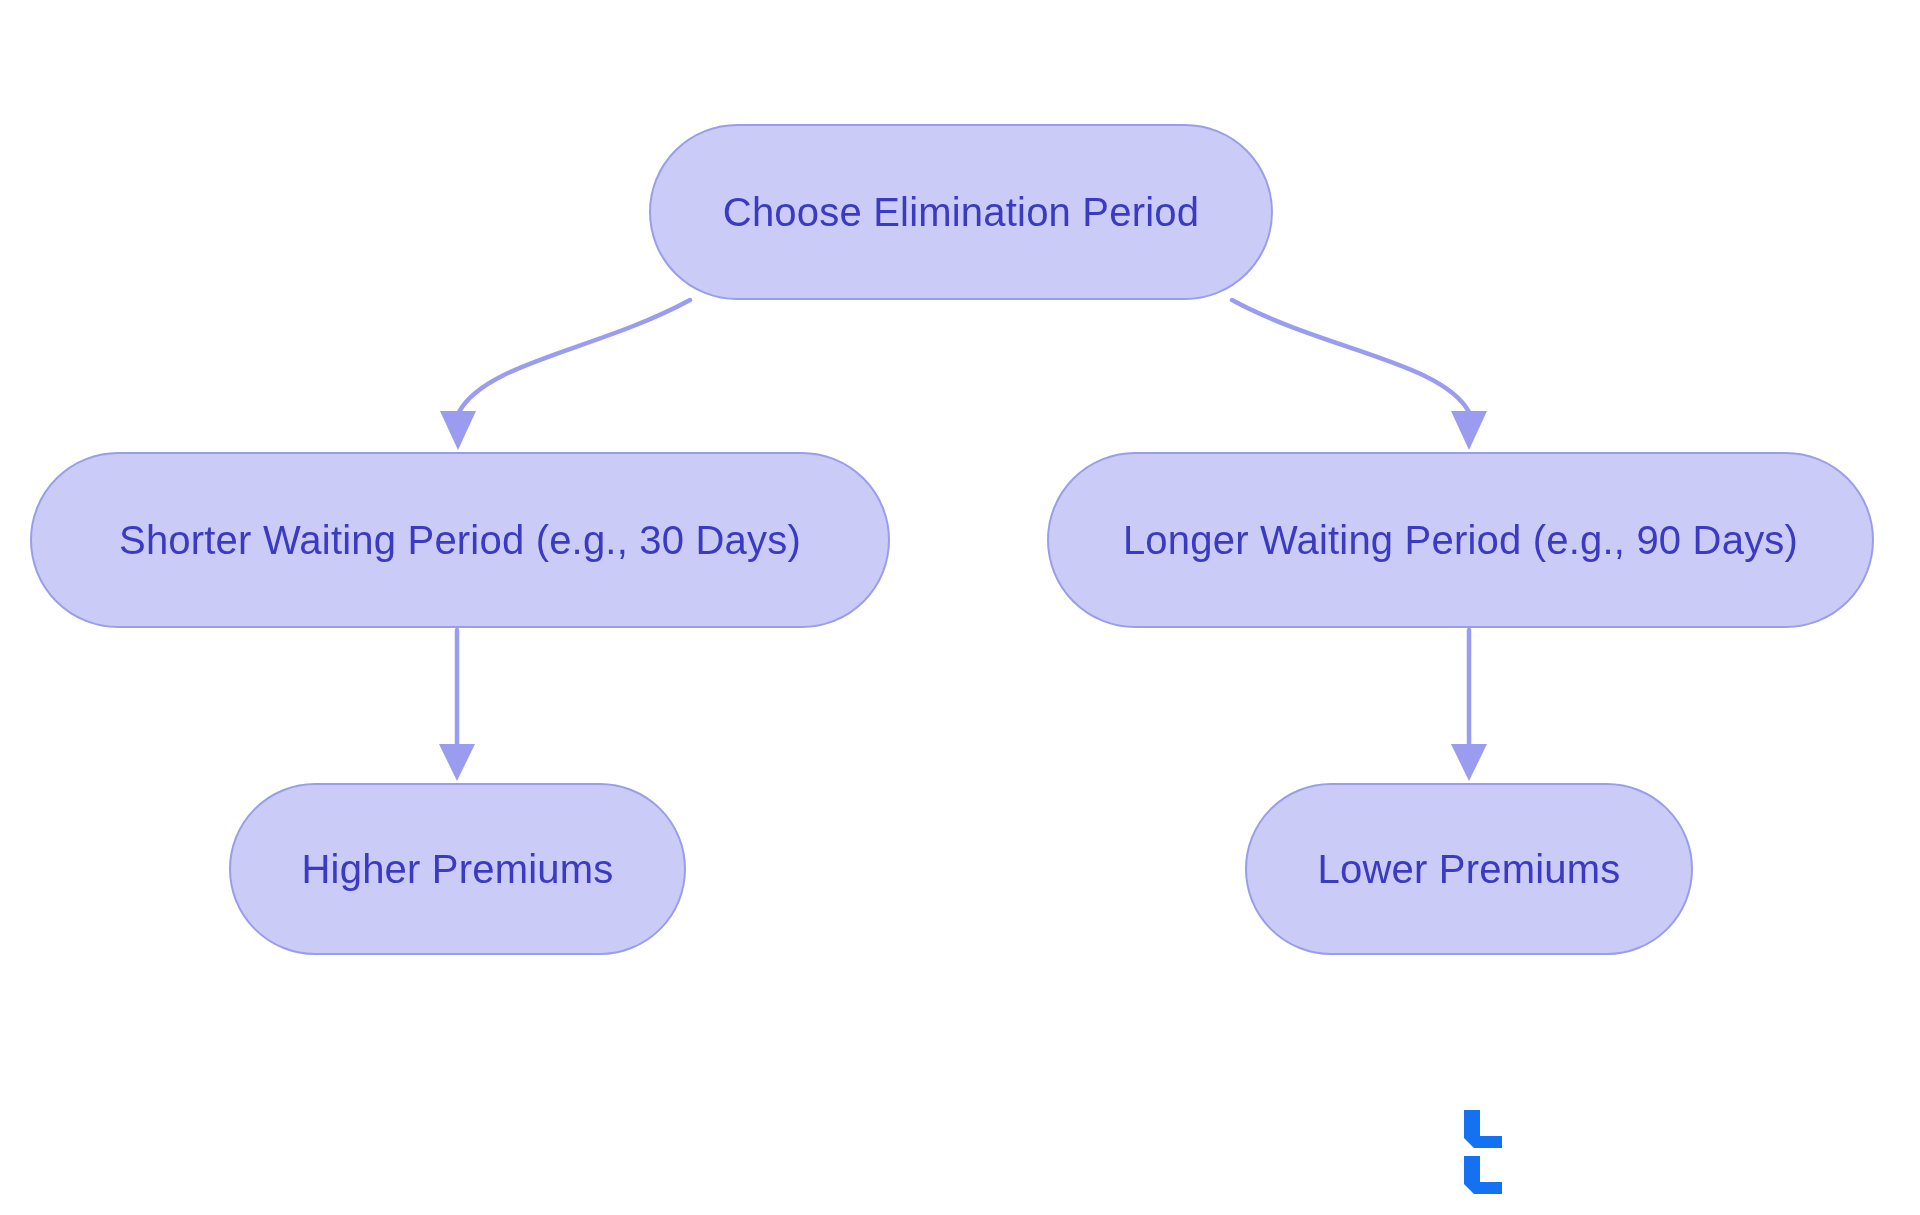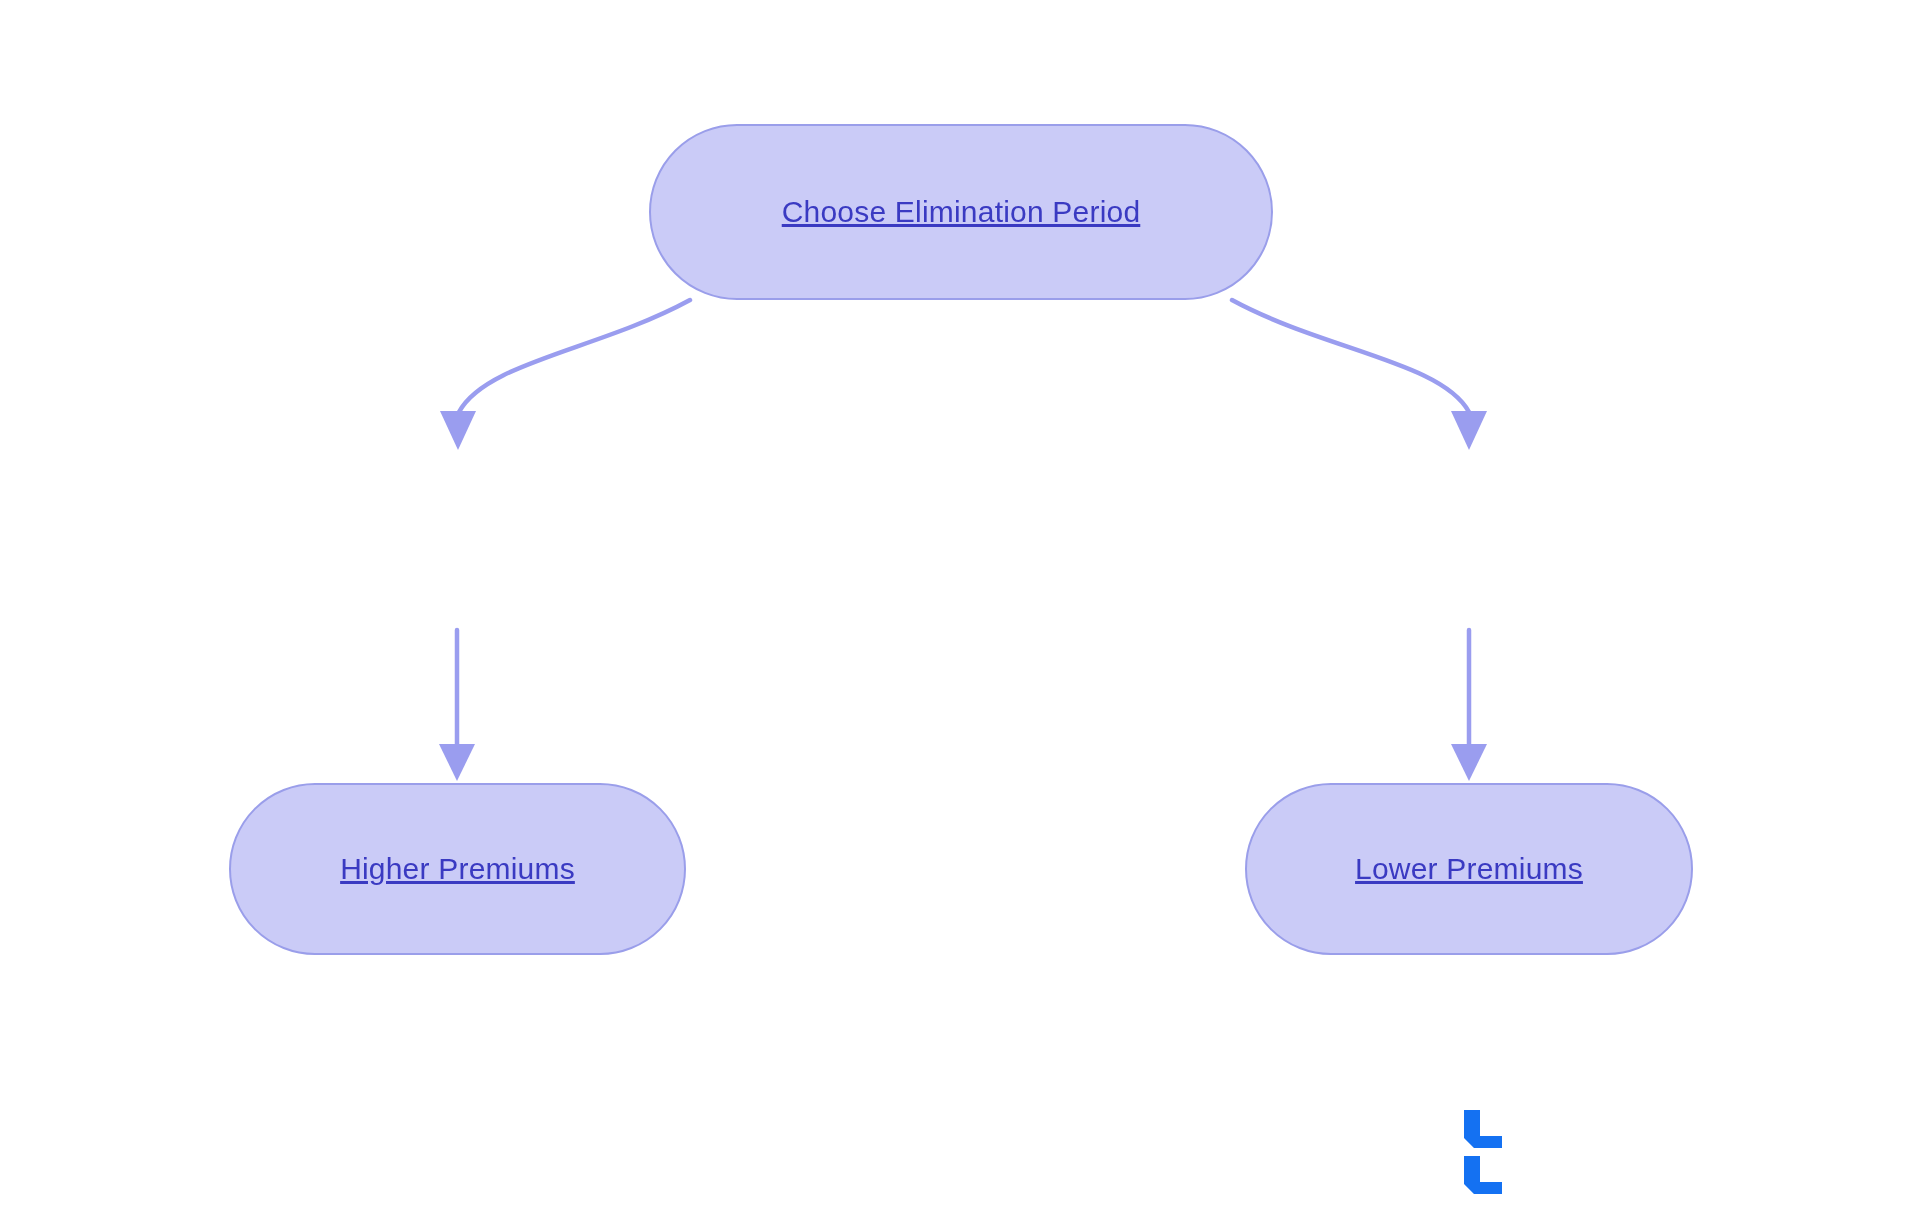--- a/index.html
+++ b/index.html
@@ -38,25 +38,24 @@
   }
   .node {
     position: absolute;
     box-sizing: border-box;
     background: var(--node-fill, #cacbf7);
     border: 2.5px solid var(--node-border, #9a9eea);
     display: flex;
     align-items: center;
     justify-content: center;
     color: var(--node-text, #3a3ac2);
-    font-size: 30px;
+    font-size: 40px;
     line-height: 1.2;
     white-space: nowrap;
     letter-spacing: 0.2px;
-    text-decoration: underline;
   }
   .node-root   { left: 649px;  top: 124px; width: 624px; height: 176px; border-radius: 88px; }
   .node-shorter{ left: 30px;   top: 452px; width: 860px; height: 176px; border-radius: 88px; }
   .node-longer { left: 1047px; top: 452px; width: 827px; height: 176px; border-radius: 88px; }
   .node-higher { left: 229px;  top: 783px; width: 457px; height: 172px; border-radius: 86px; }
   .node-lower  { left: 1245px; top: 783px; width: 448px; height: 172px; border-radius: 86px; }
   .node-label {
     display: inline-block;
     padding: 0 30px;
   }
@@ -107,21 +106,27 @@
     <g>
       <path class="edge-path" d="M1469,630 L1469,746"></path>
       <polygon class="edge-head" points="1451,744 1487,744 1469,781"></polygon>
     </g>
   </svg>
 
   <div class="node node-root">
     <span class="node-label">Choose Elimination Period</span>
   </div>
 
+  <div class="node node-shorter">
+    <span class="node-label">Shorter Waiting Period (e.g., 30 Days)</span>
+  </div>
 
+  <div class="node node-longer">
+    <span class="node-label">Longer Waiting Period (e.g., 90 Days)</span>
+  </div>
 
   <div class="node node-higher">
     <span class="node-label">Higher Premiums</span>
   </div>
 
   <div class="node node-lower">
     <span class="node-label">Lower Premiums</span>
   </div>
 
   <div class="logo">

